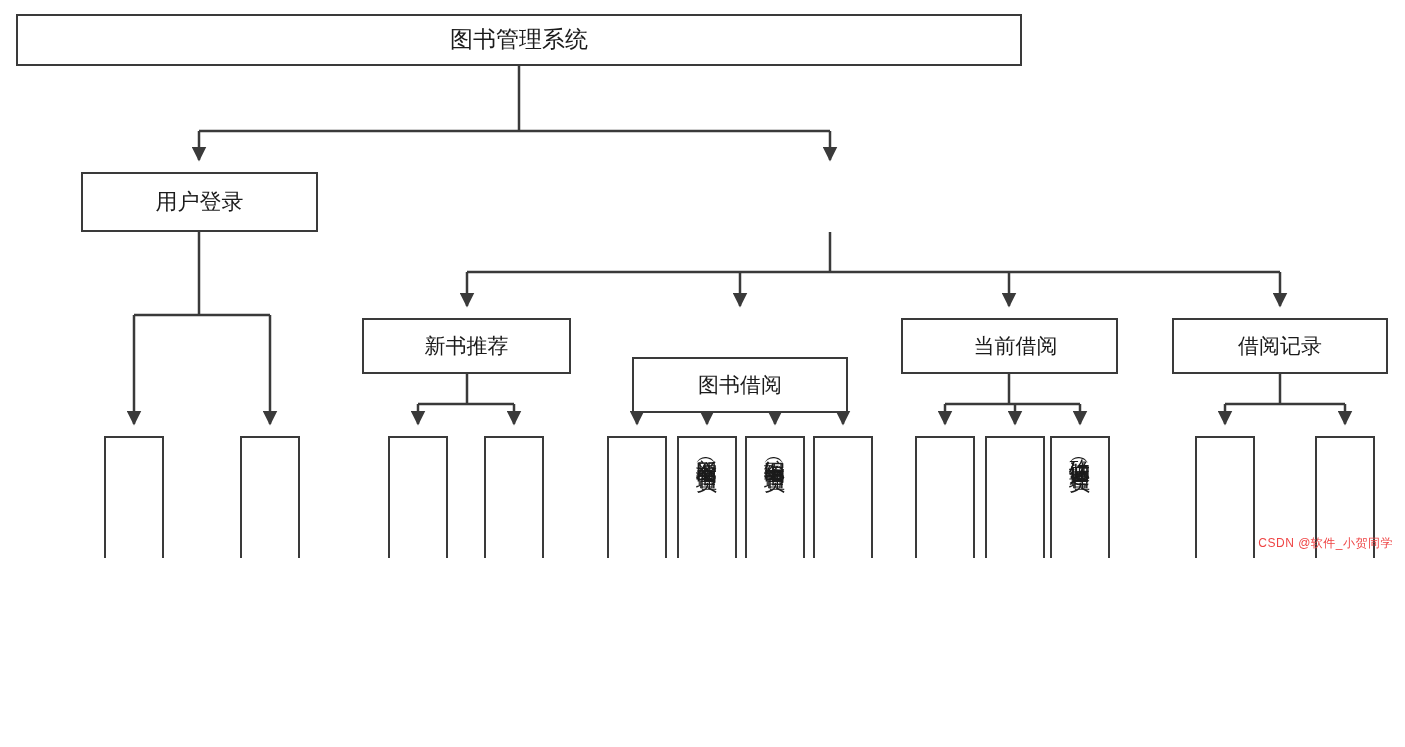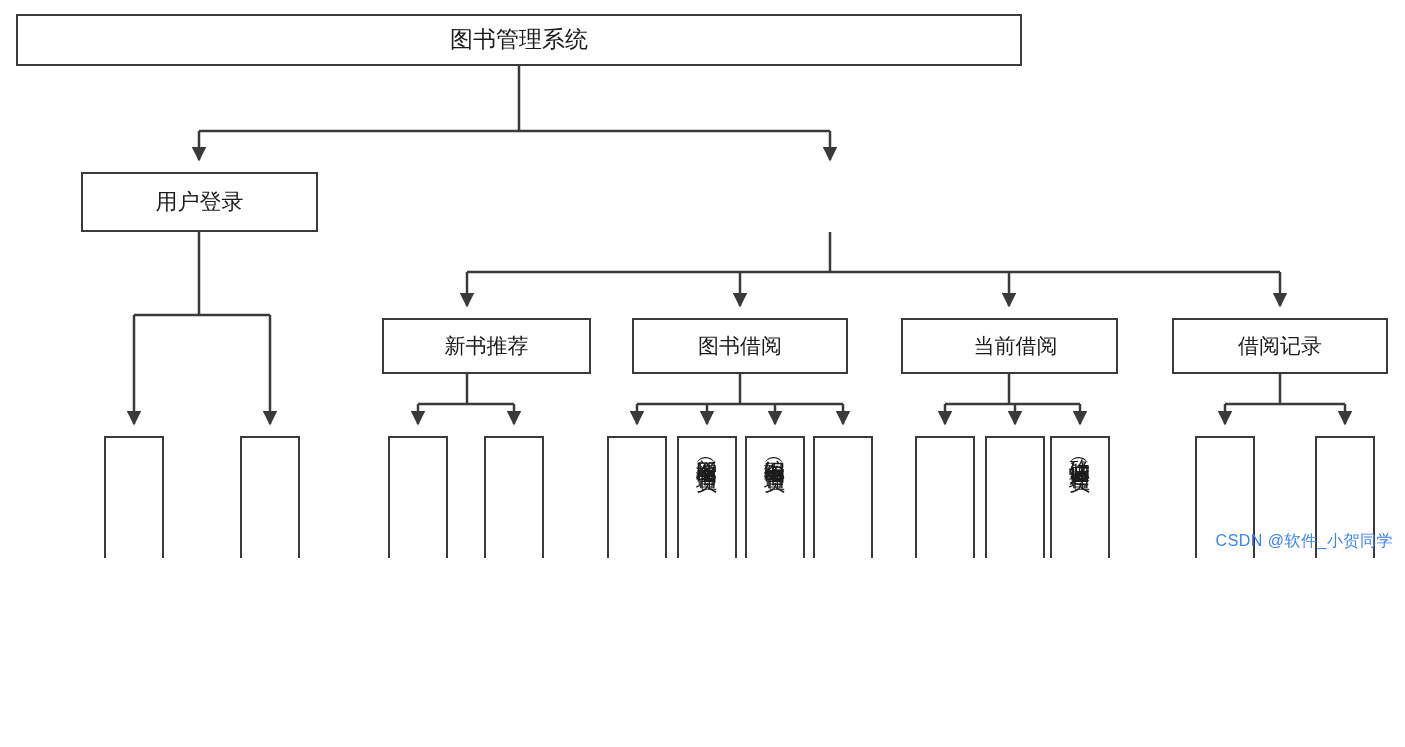--- a/index.html
+++ b/index.html
@@ -45,22 +45,22 @@
   #node-root { left: 16px; top: 14px; width: 1006px; height: 52px; }
   #node-root .label { font-size: 23px; }
   
   .lvl1 { width: 237px; height: 60px; top: 172px; }
   .lvl1 .label { font-size: 22px; }
   #node-user-login { left: 81px; }
   #node-book-manage { left: 711px; }
   
   .lvl2 { height: 56px; top: 318px; }
   .lvl2 .label { font-size: 21px; }
-  #node-new-book-rec  { left: 362px; width: 209px; margin-left: 20px; }
-  #node-book-borrow   { left: 632px; width: 216px; }
+  #node-new-book-rec  { left: 362px; width: 209px; }
+  #node-book-borrow   { left: 632px; width: 216px; margin-top: 39px; }
   #node-current-borrow{ left: 901px; width: 217px; padding-left: 12px; }
   #node-borrow-record { left: 1172px; width: 216px; justify-content: center; }
   
   .leaf {
     width: 60px;
     height: 299px;
     top: 436px;
     align-items: flex-start;
     justify-content: center;
     padding-top: 0;
@@ -72,22 +72,22 @@
     letter-spacing: 2px;
     line-height: 1;
     white-space: nowrap;
   }
   .leaf { align-items: center; }
   .leaf.tall .label { margin-top: 4px; align-self: flex-start; }
   .watermark {
     position: absolute;
     right: 12px;
     bottom: 6px;
-    font-size: 16px;
-    color: #3b82f6;
+    font-size: 12px;
+    color: #ef4444;
     letter-spacing: 0.5px;
     white-space: nowrap;
   }
 </style>
 </head>
 <body>
 
 <div id="canvas">
 
   <svg class="connectors" viewBox="0 0 1405 747" xmlns="http://www.w3.org/2000/svg">

